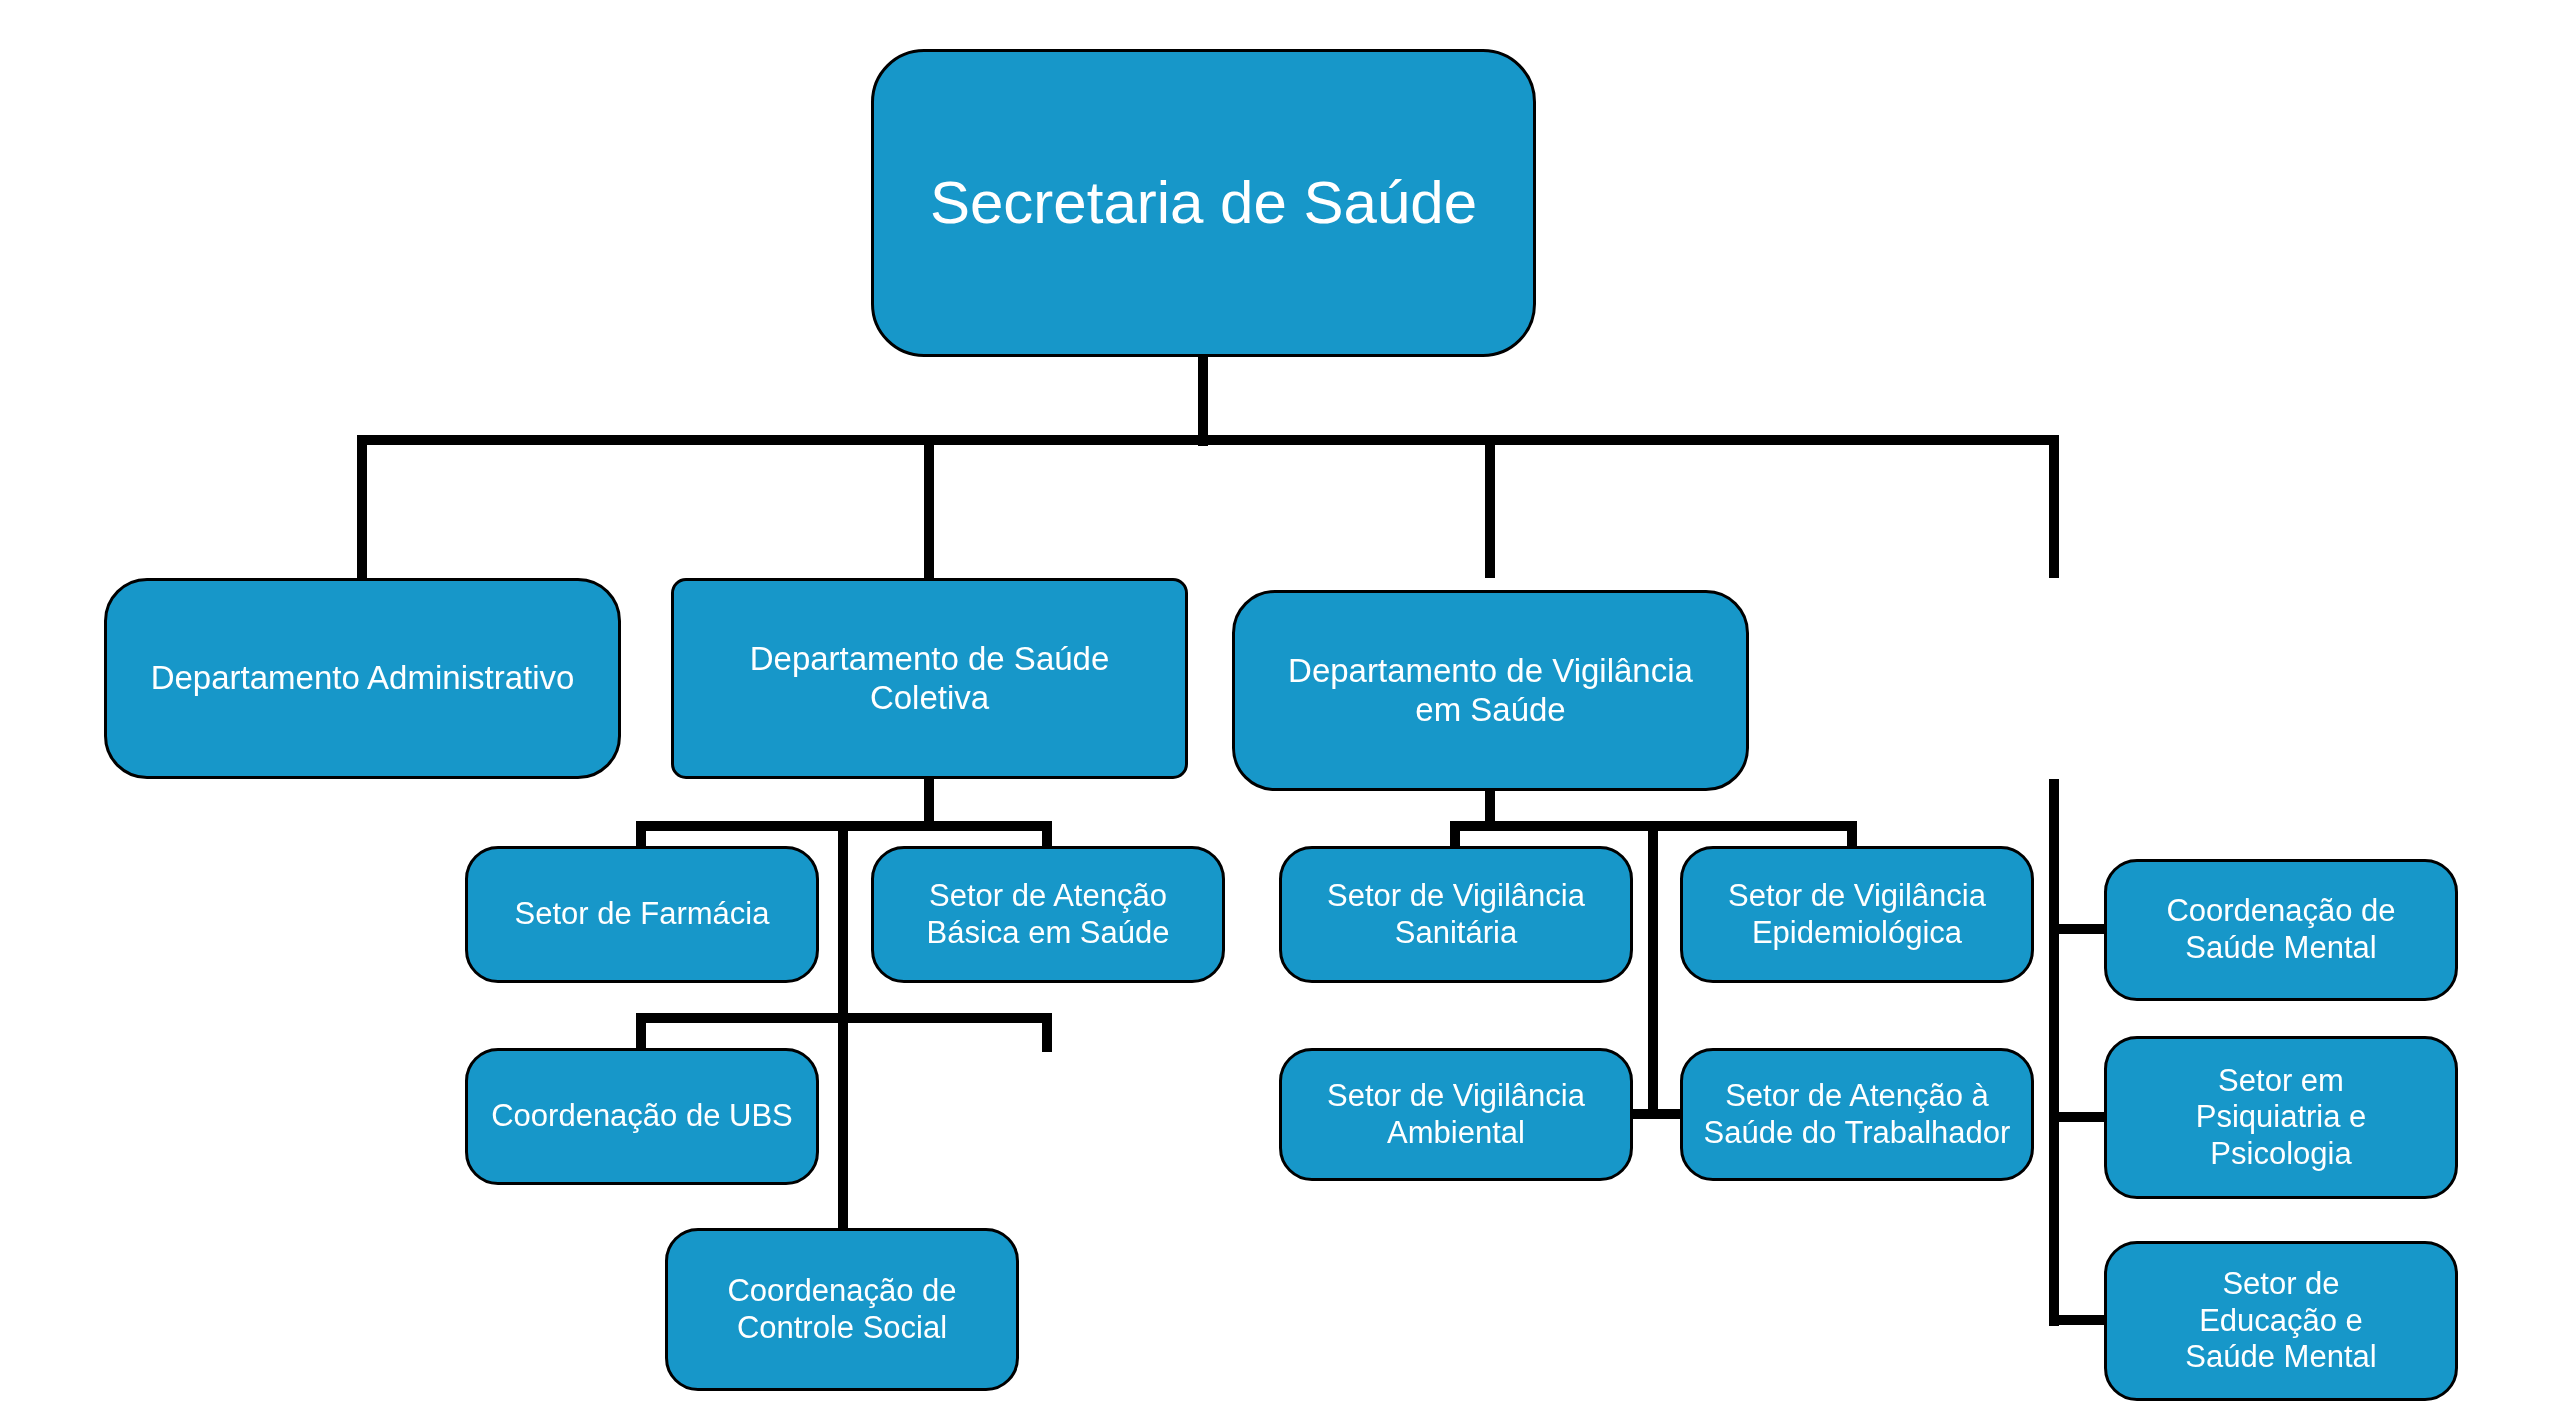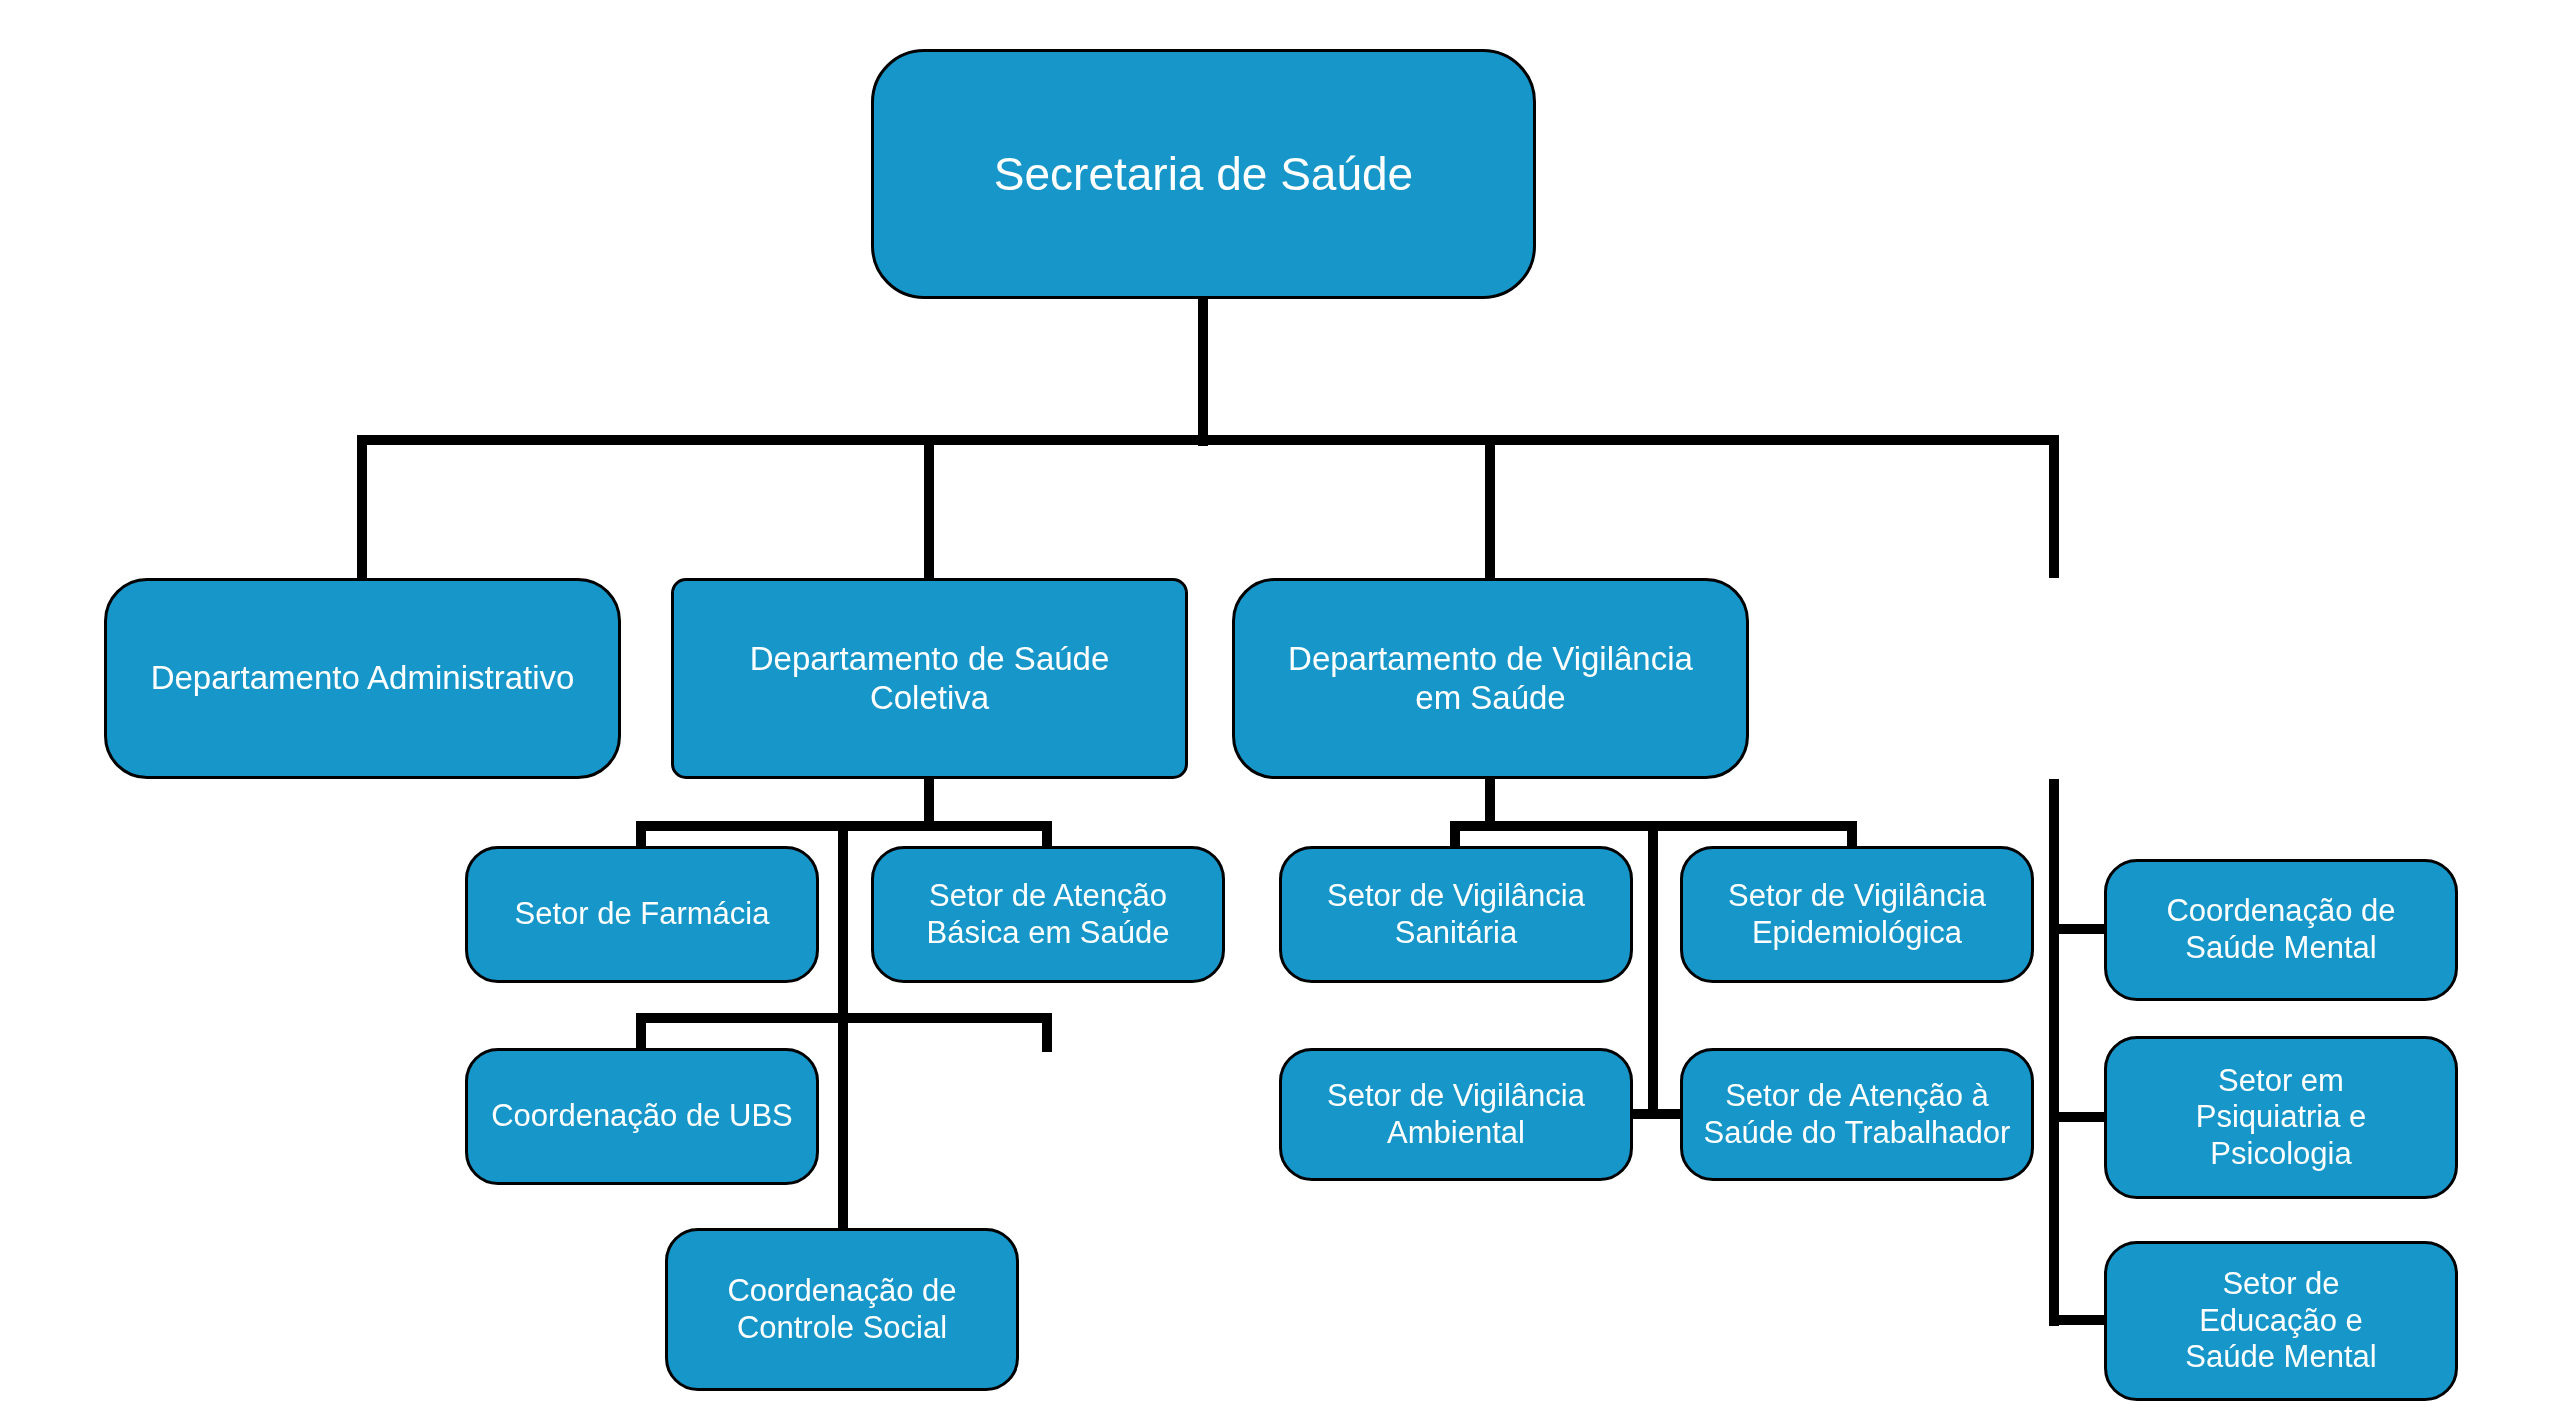--- a/index.html
+++ b/index.html
@@ -21,25 +21,25 @@
   .node{
     position:absolute;
     box-sizing:border-box;
     background:var(--node-fill);
     border:3.4px solid var(--node-border);
     color:var(--text-color);
     display:flex;align-items:center;justify-content:center;
     text-align:center;
   }
   .node .lbl{display:block;line-height:1.18;}
-  .n-root{left:871px;top:49px;width:665px;height:250px;border-radius:53px;font-size:46px;}
+  .n-root{left:871px;top:49px;width:665px;height:308px;border-radius:53px;font-size:60px;}
   .lvl2{top:578px;width:517px;height:201px;border-radius:43px;font-size:33px;}
   .n-admin{left:104px;}
   .n-coletiva{left:671px;border-radius:15px;}
-  .n-vigilancia{left:1232px;}
+  .n-vigilancia{left:1232px;margin-top:12px;}
   .n-mental{left:1795px;}
   .lvl3{width:354px;border-radius:33px;font-size:31px;}
   .n-farmacia{left:465px;top:846px;height:137px;}
   .n-atencao{left:871px;top:846px;height:137px;}
   .n-ubs{left:465px;top:1048px;height:137px;}
   .n-educsaude{left:871px;top:1048px;height:137px;}
   .n-controle{left:665px;top:1228px;height:163px;}
   .n-sanitaria{left:1279px;top:846px;height:137px;}
   .n-epidemio{left:1680px;top:846px;height:137px;}
   .n-ambiental{left:1279px;top:1048px;height:133px;}

